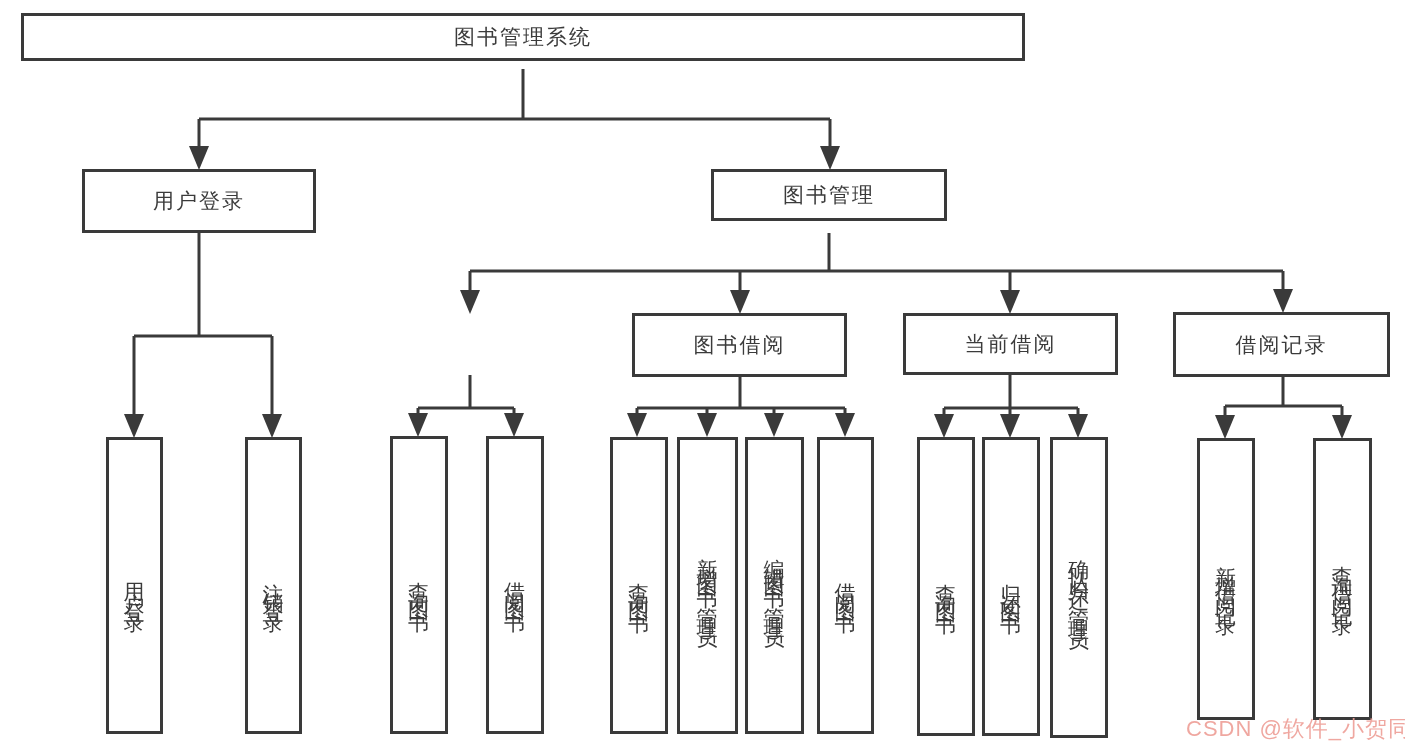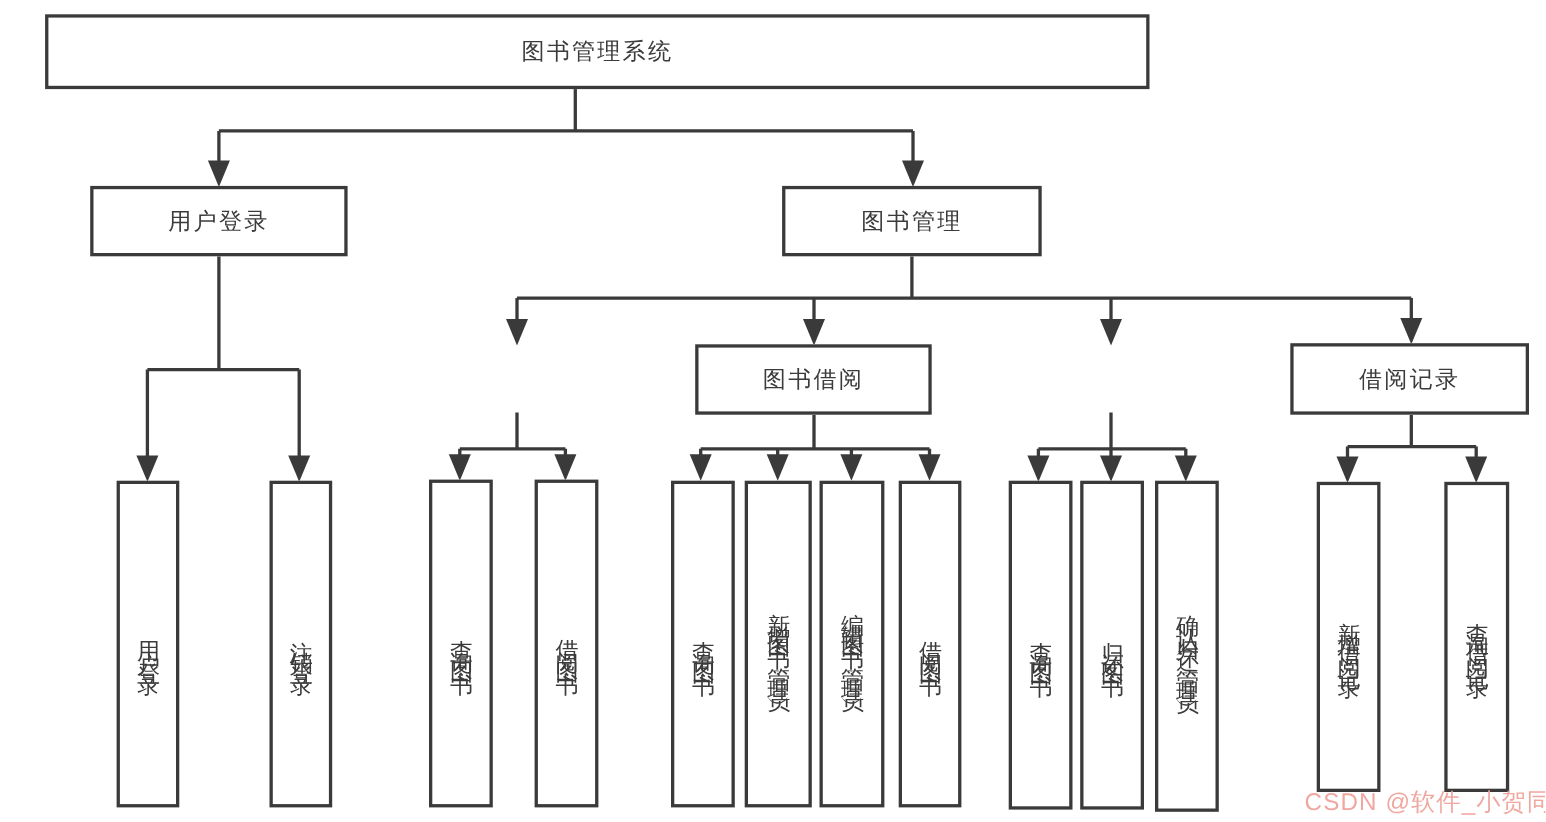--- a/index.html
+++ b/index.html
@@ -90,33 +90,36 @@
       <path d="M764 413 L784 413 L774 437 Z"></path>
       <path d="M835 413 L855 413 L845 437 Z"></path>
       <path d="M934 414 L954 414 L944 438 Z"></path>
       <path d="M1000 414 L1020 414 L1010 438 Z"></path>
       <path d="M1068 414 L1088 414 L1078 438 Z"></path>
       <path d="M1215 415 L1235 415 L1225 439 Z"></path>
       <path d="M1332 415 L1352 415 L1342 439 Z"></path>
     </g>
   </svg>
 
-  <div class="node h" style="left:21px;top:13px;width:1004px;height:68px;margin-left:20px;">
+  <div class="node h" style="left:21px;top:13px;width:1004px;height:48px;">
     <span>图书管理系统</span>
   </div>
 
   <div class="node h" style="left:82px;top:169px;width:234px;height:64px;">
     <span>用户登录</span>
   </div>
-  <div class="node h" style="left:711px;top:169px;width:236px;height:64px;">
+  <div class="node h" style="left:711px;top:169px;width:236px;height:52px;">
     <span>图书管理</span>
   </div>
 
   <div class="node h" style="left:632px;top:313px;width:215px;height:64px;">
     <span>图书借阅</span>
+  </div>
+  <div class="node h" style="left:903px;top:313px;width:215px;height:62px;">
+    <span>当前借阅</span>
   </div>
   <div class="node h" style="left:1173px;top:312px;width:217px;height:65px;text-align:center;">
     <span>借阅记录</span>
   </div>
 
   <div class="node v" style="left:106px;top:437px;width:57px;height:297px;">
     <span>用户登录</span>
   </div>
   <div class="node v" style="left:245px;top:437px;width:57px;height:297px;">
     <span>注销登录</span>

